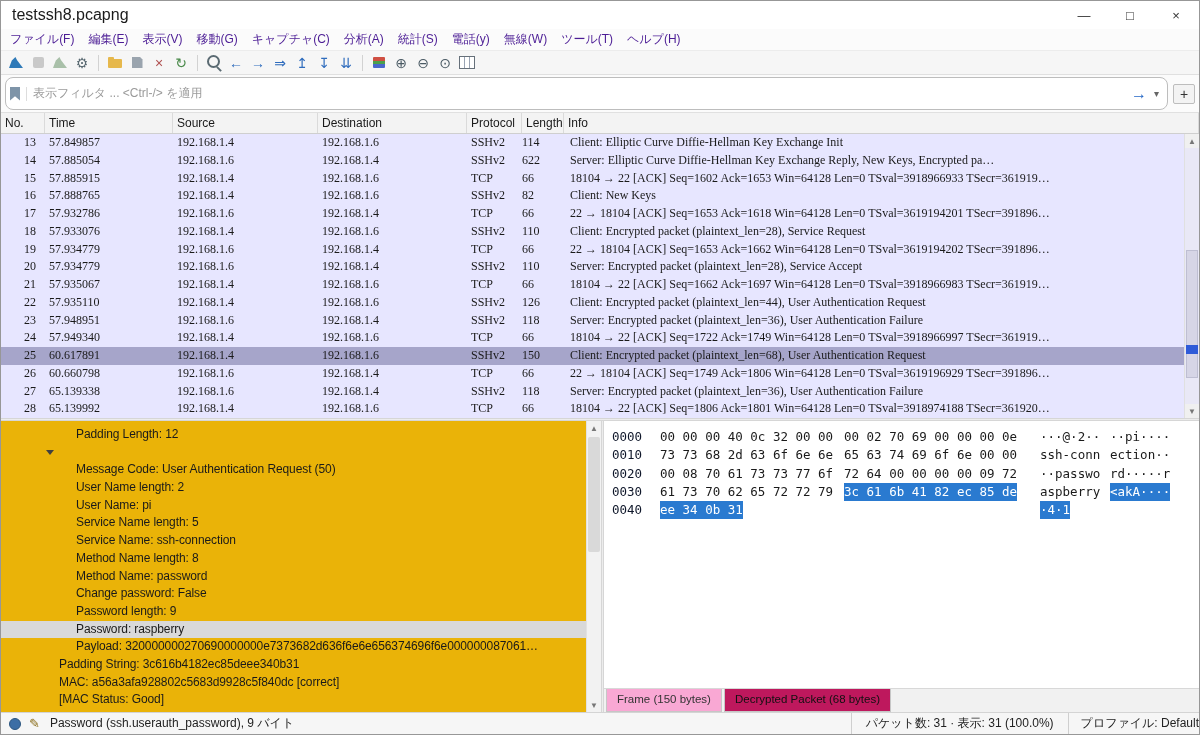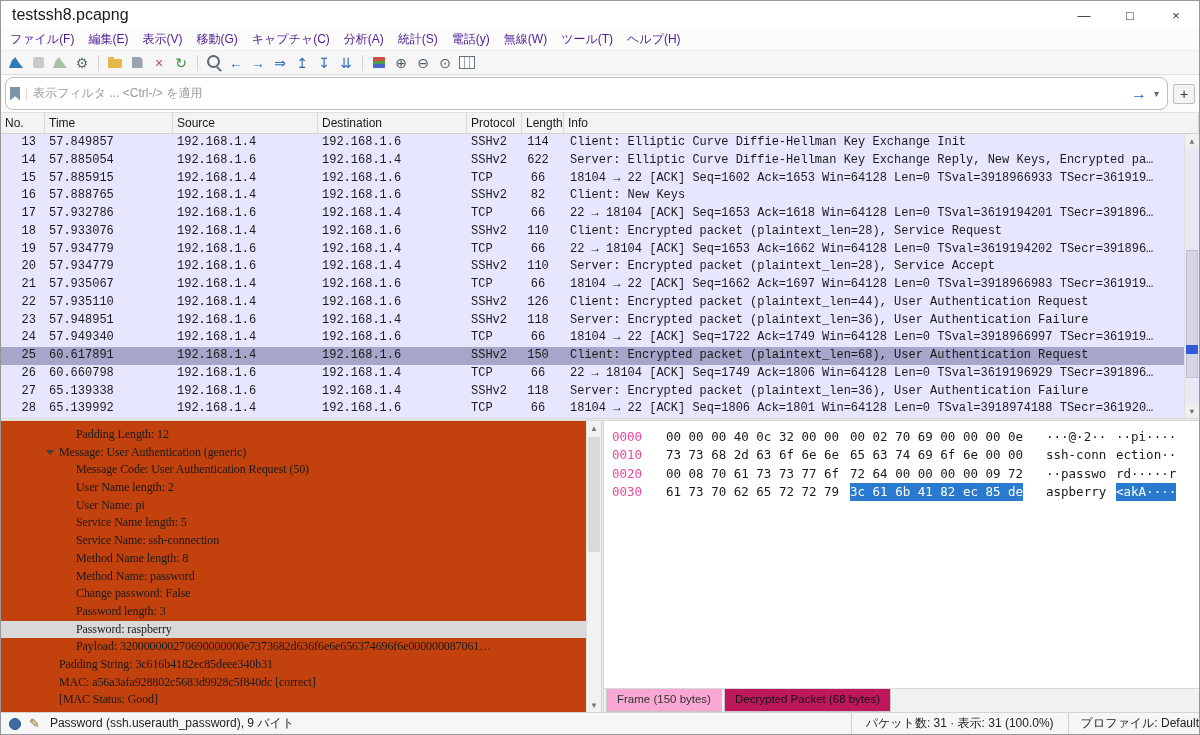--- a/index.html
+++ b/index.html
@@ -36,56 +36,56 @@
   .fb-bookmark{width:10px;height:14px;background:#7e94a8;clip-path:polygon(0 0,100% 0,100% 100%,50% 70%,0 100%);flex:0 0 auto}
   .filter-sep{width:1px;height:14px;background:#ddd;margin:0 6px;flex:0 0 auto}
   .filter-placeholder{color:#9a9a9a;font-size:12px;flex:1;white-space:nowrap;overflow:hidden}
   .apply-arrow{color:#2668c6;font-weight:bold;font-size:16px;padding:0 3px;line-height:18px}
   .filter-chevron{color:#666;font-size:10px;padding:0 4px}
   .add-btn{width:22px;height:20px;margin-left:5px;border:1px solid #bdbdbd;background:#f3f3f3;display:flex;align-items:center;justify-content:center;font-size:14px;color:#333;border-radius:2px}
 
   
   .pkt-header{flex:0 0 20px;display:grid;grid-template-columns:44px 128px 145px 149px 55px 42px 1fr;background:#f3f3f3;border-bottom:1px solid #cfcfcf;font-size:12px;align-items:center}
   .hdr-cell{padding:0 4px;border-right:1px solid #dadada;height:20px;line-height:20px;overflow:hidden;white-space:nowrap}
-  .pkt-rows{flex:0 0 284px;position:relative;font-family:Liberation Mono, monospace;font-size:12px;overflow:hidden;background:#fff}
+  .pkt-rows{flex:0 0 284px;position:relative;font-family:Liberation Serif, serif;font-size:12px;overflow:hidden;background:#fff}
   .pkt-row{display:grid;grid-template-columns:44px 128px 145px 149px 55px 42px 1fr;height:17.75px;line-height:17.75px;background:#e7e6ff;white-space:nowrap}
   .pkt-row.selected{background:#a6a5ca}
   .pc{overflow:hidden}
   .pc-no{text-align:right;padding-right:9px}
   .pc-time,.pc-src,.pc-dst,.pc-proto{padding-left:4px}
-  .pc-len{text-align:center;padding-right:10px}
+  .pc-len{text-align:left;padding-right:10px}
   .pc-info{padding-left:6px;padding-right:18px}
 
   
   .vscroll{position:absolute;top:0;right:0;bottom:0;width:15px;background:#f0f0f0;border-left:1px solid #e0e0e0}
   .vs-arrow{height:14px;display:flex;align-items:center;justify-content:center;font-size:8px;color:#777}
   .vs-arrow.bottom{position:absolute;bottom:0;left:0;right:0}
   .vs-track{position:absolute;top:14px;bottom:14px;left:0;right:0;background:#e9e8f6}
   .vs-thumb{position:absolute;left:1px;right:1px;top:40%;height:50%;background:#d6d5e6;border:1px solid #bebed2}
   .vs-marker{position:absolute;left:1px;right:1px;top:77%;height:9px;background:#2f5bd8}
   .dscroll{position:absolute;right:0;top:0;bottom:0;width:15px;background:#f2f2f2;border-left:1px solid #e2e2e2}
   .ds-thumb{position:absolute;top:16px;left:1px;right:1px;height:115px;background:#d9d9d9;border-radius:2px}
 
   .splitter-h{flex:0 0 3px;background:#ececec;border-top:1px solid #d6d6d6;border-bottom:1px solid #d6d6d6}
 
   
   .lower{flex:1;display:flex;min-height:0}
-  .detail-pane{width:600px;position:relative;background:#c2410c;font-family:Liberation Serif, serif;font-size:12px;letter-spacing:-0.1px;overflow:hidden;padding-top:5px}
+  .detail-pane{width:600px;position:relative;background:#eab308;font-family:Liberation Sans, sans-serif;font-size:12px;letter-spacing:-0.1px;overflow:hidden;padding-top:5px}
   .dtl-row{height:17.7px;line-height:17.7px;position:relative;white-space:nowrap;overflow:hidden;width:585px}
   .lvl1{padding-left:58px}
   .lvl2{padding-left:75px}
   .dtl-row .arrow{display:none;position:absolute;left:45px;top:6px;width:0;height:0;border-left:4px solid transparent;border-right:4px solid transparent;border-top:5px solid #404040}
   .dtl-row.parent .arrow{display:block}
   .dtl-row.sel{background:#d9d9d9}
   .splitter-v{width:3px;background:#ececec;border-left:1px solid #d6d6d6;border-right:1px solid #d6d6d6}
 
   .hex-pane{flex:1;display:flex;flex-direction:column;background:#fff;min-width:0}
   .hex-rows{flex:1;padding:7px 0 0 8px;font-family:"DejaVu Sans Mono",monospace;font-size:12.5px;overflow:hidden}
   .hex-row{height:18.3px;line-height:18.3px;white-space:pre}
-  .off{display:inline-block;width:38px;margin-right:16px;color:#ec4899}
+  .off{display:inline-block;width:38px;margin-right:10px;color:#0f172a}
   .cell{display:inline-block;white-space:pre;vertical-align:top}
   .cg{width:176px;margin-right:8px}
   .ca{width:64px}
   .ca1{margin-left:12px;margin-right:6px}
   .seg{display:inline-block}
   .seg.hl{background:#2a7ad0;color:#fff}
   .tabbar{flex:0 0 24px;background:#f1f1f1;border-top:1px solid #d8d8d8;display:flex;align-items:stretch;padding-left:2px}
   .tab{font-size:11.5px;padding:4px 10px 0 10px;background:#f9a8d4;border:1px solid #c6c6c6;border-top:none;color:#333;margin-right:2px;white-space:nowrap}
   .tab.active{background:#be185d;color:#111}
 
@@ -337,21 +337,20 @@
 
     <div class="detail-pane">
       <div>
 
       <div class="dtl-row lvl2">
             
             <span>Padding Length: 12</span>
           </div>
           <div class="dtl-row lvl1 parent">
             <span class="arrow"></span>
-            <span>Message: User Authentication (generic)</span>
           </div>
           <div class="dtl-row lvl2">
             
             <span>Message Code: User Authentication Request (50)</span>
           </div>
           <div class="dtl-row lvl2">
             
             <span>User Name length: 2</span>
           </div>
           <div class="dtl-row lvl2">
@@ -373,21 +372,21 @@
           <div class="dtl-row lvl2">
             
             <span>Method Name: password</span>
           </div>
           <div class="dtl-row lvl2">
             
             <span>Change password: False</span>
           </div>
           <div class="dtl-row lvl2">
             
-            <span>Password length: 3</span>
+            <span>Password length: 9</span>
           </div>
           <div class="dtl-row lvl2 sel">
             
             <span>Password: raspberry</span>
           </div>
           <div class="dtl-row lvl2">
             
             <span>Payload: 320000000270690000000e7373682d636f6e6e656374696f6e000000087061…</span>
           </div>
           <div class="dtl-row lvl1">
@@ -416,20 +415,21 @@
 
     <div class="splitter-v"></div>
 
     <div class="hex-pane">
       <div class="hex-rows">
 
       <div class="hex-row"><span class="off">0000</span><span class="cell cg"><span class="seg">00 00 00 40 0c 32 00 00</span></span><span class="cell cg"><span class="seg">00 02 70 69 00 00 00 0e</span></span><span class="cell ca ca1"><span class="seg">···@·2··</span></span><span class="cell ca"><span class="seg">··pi····</span></span></div>
           <div class="hex-row"><span class="off">0010</span><span class="cell cg"><span class="seg">73 73 68 2d 63 6f 6e 6e</span></span><span class="cell cg"><span class="seg">65 63 74 69 6f 6e 00 00</span></span><span class="cell ca ca1"><span class="seg">ssh-conn</span></span><span class="cell ca"><span class="seg">ection··</span></span></div>
           <div class="hex-row"><span class="off">0020</span><span class="cell cg"><span class="seg">00 08 70 61 73 73 77 6f</span></span><span class="cell cg"><span class="seg">72 64 00 00 00 00 09 72</span></span><span class="cell ca ca1"><span class="seg">··passwo</span></span><span class="cell ca"><span class="seg">rd·····r</span></span></div>
           <div class="hex-row"><span class="off">0030</span><span class="cell cg"><span class="seg">61 73 70 62 65 72 72 79</span></span><span class="cell cg"><span class="seg hl">3c 61 6b 41 82 ec 85 de</span></span><span class="cell ca ca1"><span class="seg">aspberry</span></span><span class="cell ca"><span class="seg hl">&lt;akA····</span></span></div>
+          <div class="hex-row"><span class="off">0040</span><span class="cell cg"><span class="seg hl">ee 34 0b 31</span></span><span class="cell cg"><span class="seg"></span></span><span class="cell ca ca1"><span class="seg hl">·4·1</span></span><span class="cell ca"><span class="seg"></span></span></div>
         </div>
       <div class="tabbar">
         <div class="tab">Frame (150 bytes)</div>
         <div class="tab active">Decrypted Packet (68 bytes)</div>
       </div>
     </div>
 
   </div>
 
   <div class="statusbar">

